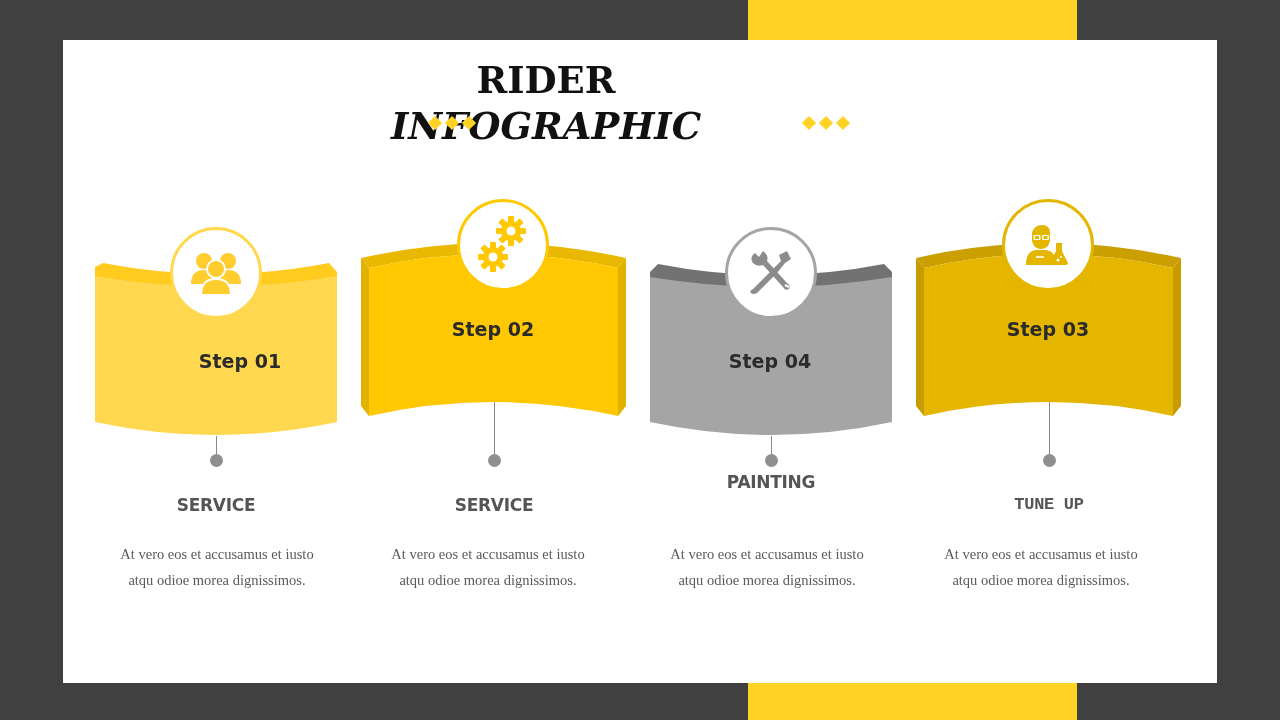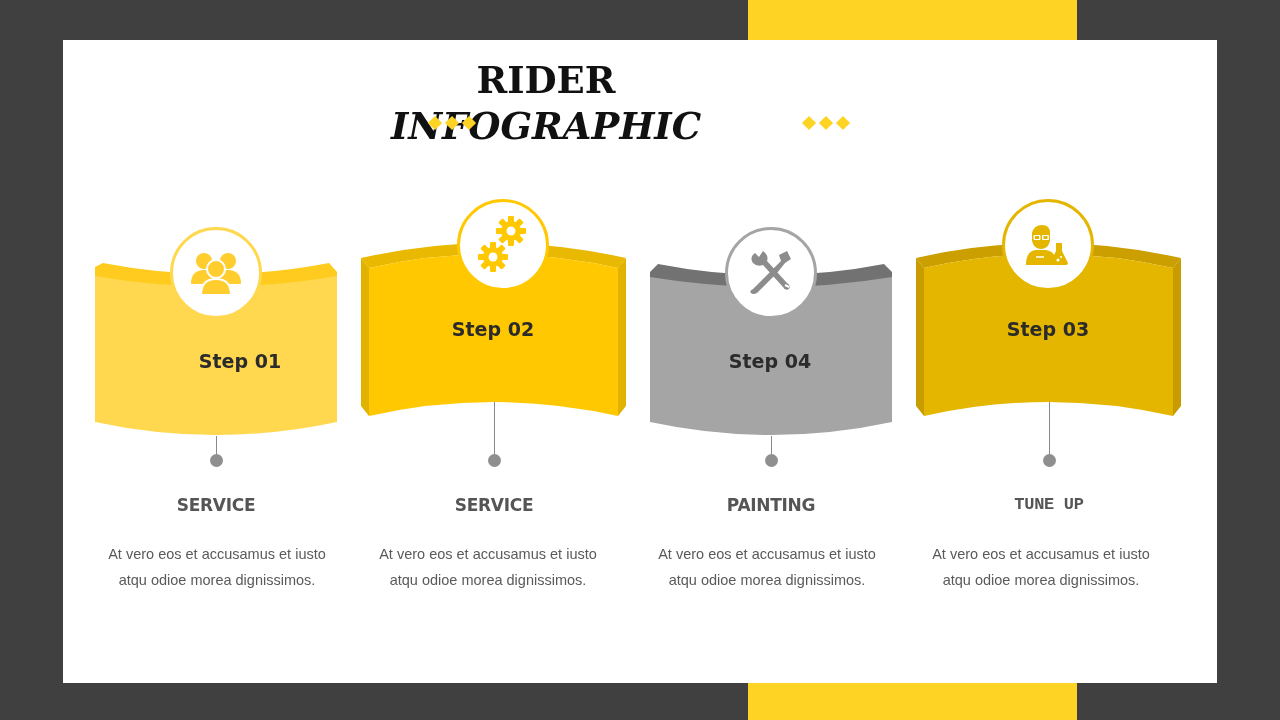--- a/index.html
+++ b/index.html
@@ -10,21 +10,21 @@
   .title1 { top:58px; font-size:37px; line-height:44px; }
   .title2 { top:104px; font-size:37px; line-height:44px;font-style:italic; }
   .diamonds { position:absolute; top:118px; display:flex; gap:7px; }
   .diamond { width:10px; height:10px; background:#FFD324; transform:rotate(45deg); }
   svg.shapes { position:absolute; left:0; top:0; }
   .step-label { position:absolute; width:240px; text-align:center; font-family:"DejaVu Sans", sans-serif; font-weight:bold; font-size:19px; color:#2b2b2b; }
   .icon-circle { position:absolute; width:92px; height:92px; border-radius:50%; background:#ffffff; box-sizing:border-box; border:3px solid; display:flex; align-items:center; justify-content:center; }
   .connector { position:absolute; width:1px; background:#8a8a8a; }
   .dot { position:absolute; width:13px; height:13px; border-radius:50%; background:#8f8f8f; }
   .heading { position:absolute; width:240px; text-align:center; font-family:"DejaVu Sans", sans-serif; font-weight:bold; font-size:17px; color:#555555; letter-spacing:-0.3px; }
-  .desc { position:absolute; width:260px; text-align:center; font-family:Liberation Sans, sans-serif; font-size:14.5px; line-height:26px; color:#5a5a5a; }
+  .desc { position:absolute; width:260px; text-align:center; font-family:Liberation Serif, serif; font-size:14.5px; line-height:26px; color:#5a5a5a; }
 </style>
 </head>
 <body>
 
 <div class="band" style="left:748px; top:0; width:329px; height:40px;"></div>
 <div class="band" style="left:748px; top:683px; width:329px; height:37px;"></div>
 
 <div class="panel"></div>
 
 <div class="title title1">RIDER</div>
@@ -135,21 +135,21 @@
 <div class="dot" style="left:210px; top:454px;"></div>
 <div class="connector" style="left:494px; top:402px; height:58px;"></div>
 <div class="dot" style="left:488px; top:454px;"></div>
 <div class="connector" style="left:771px; top:436px; height:24px;"></div>
 <div class="dot" style="left:765px; top:454px;"></div>
 <div class="connector" style="left:1049px; top:402px; height:58px;"></div>
 <div class="dot" style="left:1043px; top:454px;"></div>
 
 <div class="heading" style="left:96px; top:495px;text-align:center;">SERVICE</div>
 <div class="heading" style="left:374px; top:495px;">SERVICE</div>
-<div class="heading" style="left:651px; top:495px;">PAINTING</div>
+<div class="heading" style="left:651px; top:472px;">PAINTING</div>
 <div class="heading" style="left:929px; top:495px;font-family:Liberation Mono, monospace;">TUNE UP</div>
 
 <div class="desc" style="left:87px; top:541px;">
   <div>At vero eos et accusamus et iusto</div>
   <div>atqu odioe morea dignissimos.</div>
 </div>
 <div class="desc" style="left:358px; top:541px;">
   <div>At vero eos et accusamus et iusto</div>
   <div>atqu odioe morea dignissimos.</div>
 </div>

